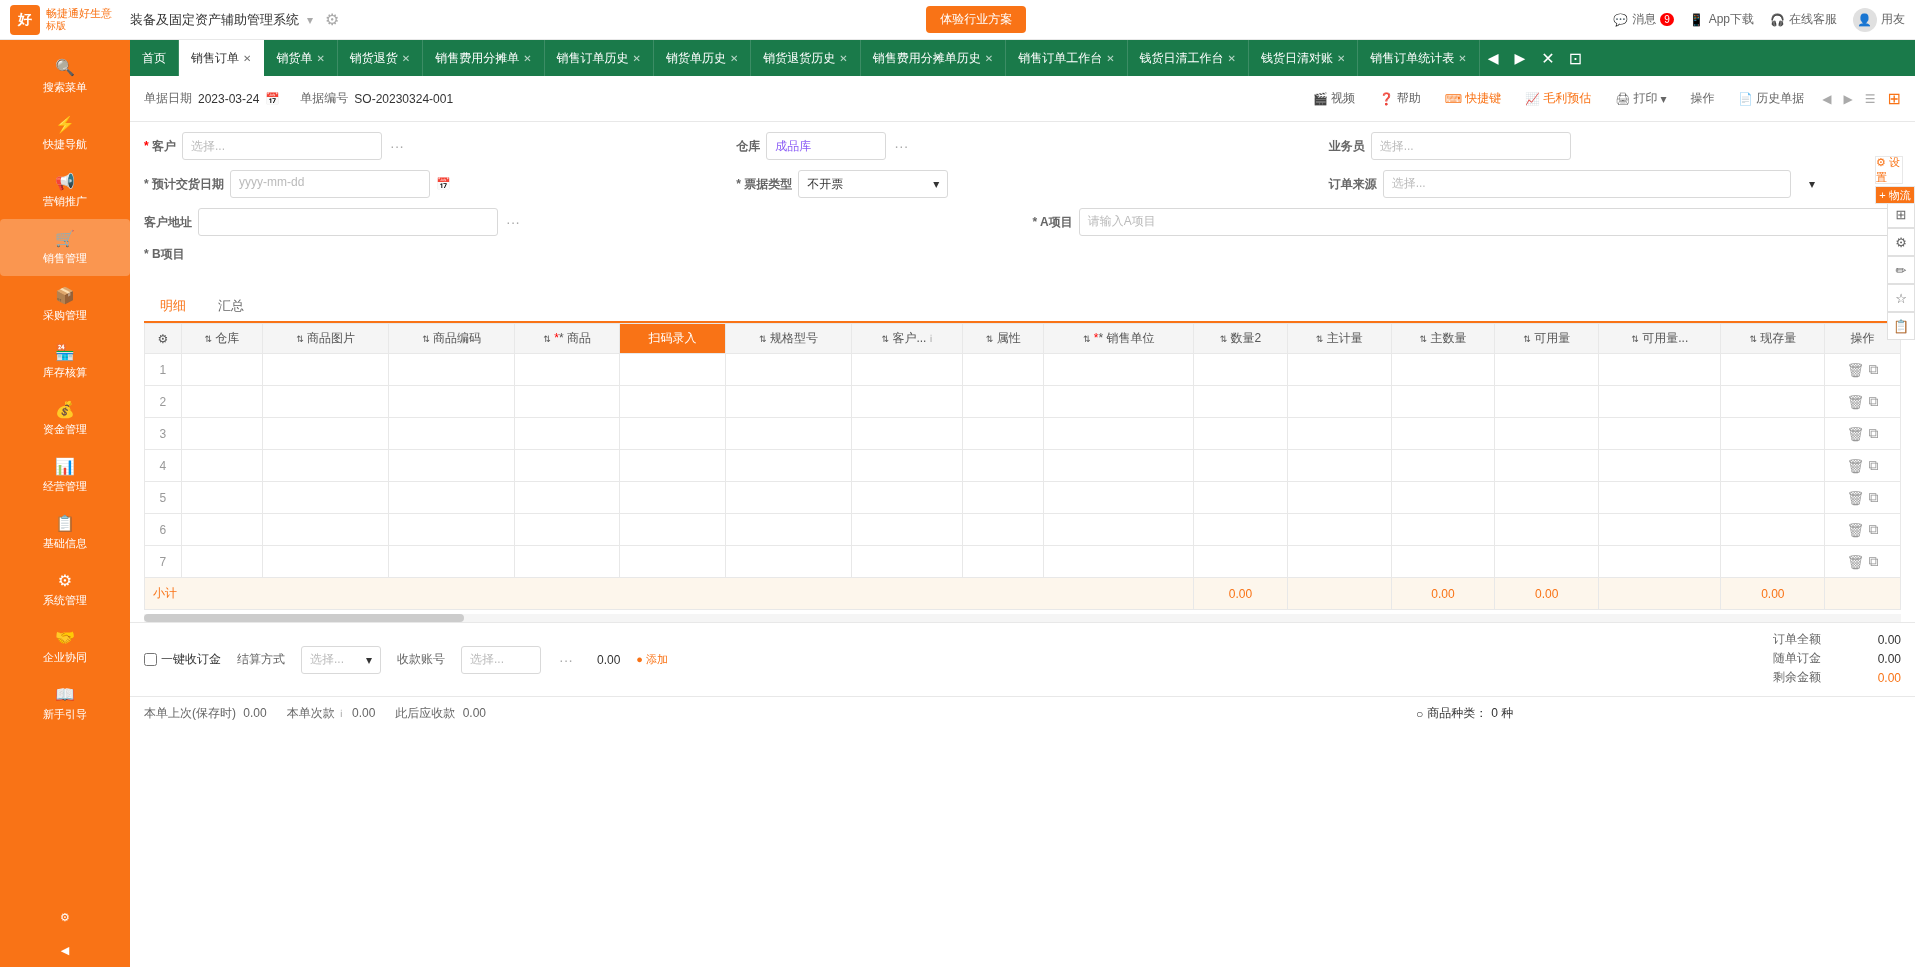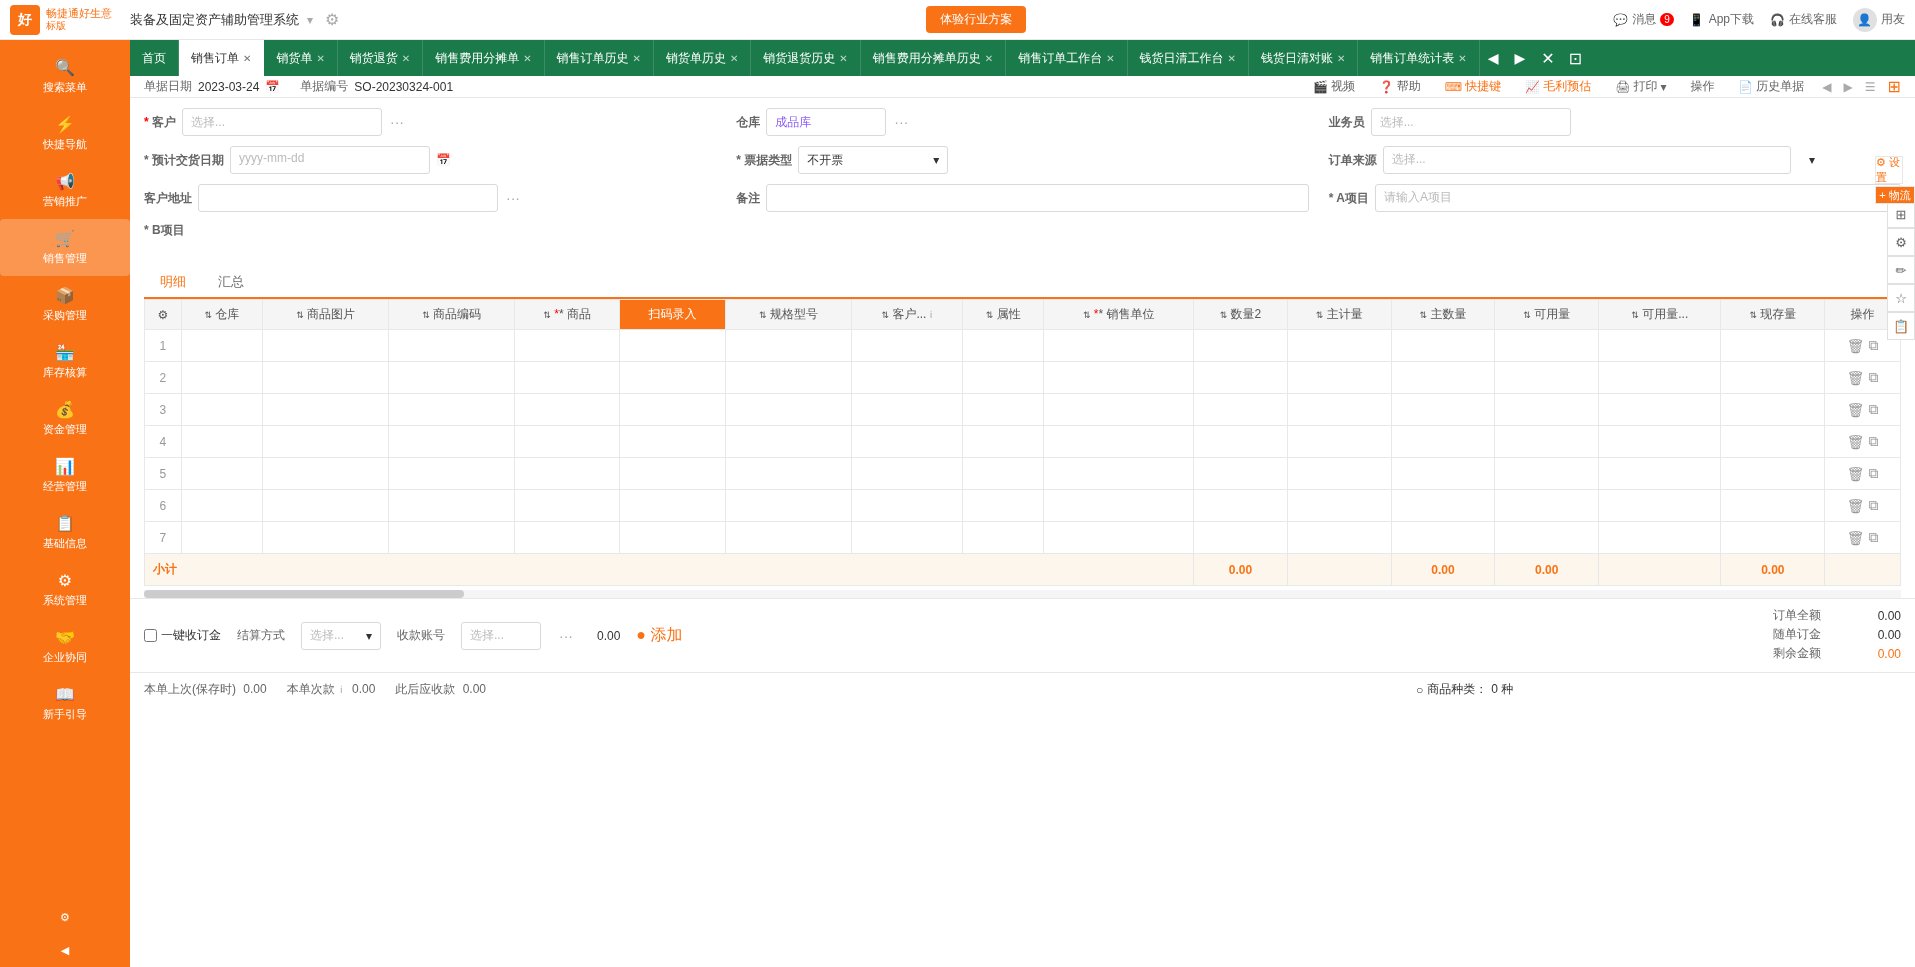--- a/index.html
+++ b/index.html
@@ -29,21 +29,21 @@
     .sidebar-icon { font-size: 16px; }
 
     
     .tab { display: flex; align-items: center; padding: 0 12px; height: 36px; color: #fff; cursor: pointer; font-size: 12px; white-space: nowrap; border-right: 1px solid rgba(255,255,255,0.15); }
     .tab.active { background: #fff; color: #333; }
     .tab-close { margin-left: 4px; font-size: 10px; opacity: 0.7; }
     .tab-nav-btn { color: #fff; padding: 0 8px; cursor: pointer; font-size: 14px; }
     .tab-close-all { color: #fff; padding: 0 8px; cursor: pointer; font-size: 16px; }
 
     
-    .page-header { padding: 0 14px; border-bottom: 1px solid #e8e8e8; display: flex; align-items: center; gap: 20px; background: #fff; }
+    .page-header { padding: 12px 14px; border-bottom: 1px solid #e8e8e8; display: flex; align-items: center; gap: 20px; background: #fff; }
     .field-row { display: flex; align-items: center; gap: 6px; }
     .field-label { color: #666; }
     .field-value { color: #333; font-weight: 500; }
     .toolbar-btn { display: flex; align-items: center; gap: 3px; cursor: pointer; color: #666; font-size: 12px; padding: 2px 6px; }
     .toolbar-btn-orange { color: #f97316; }
     .right-panel-btn { background: #fff; border: 1px solid #e8e8e8; width: 28px; height: 28px; display: flex; align-items: center; justify-content: center; cursor: pointer; font-size: 14px; }
 
     
     .form-area { padding: 10px 14px; background: #fff; }
     .form-row { display: flex; align-items: center; gap: 20px; margin-bottom: 10px; }
@@ -64,38 +64,38 @@
     .data-table-wrapper { padding: 0 14px; overflow-x: auto; }
     .data-table { width: 100%; border-collapse: collapse; font-size: 12px; }
     .data-table th { background: #f5f5f5; border: 1px solid #e8e8e8; padding: 6px 4px; text-align: center; color: #555; white-space: nowrap; font-weight: normal; }
     .data-table td { border: 1px solid #e8e8e8; padding: 4px; text-align: center; height: 32px; color: #333; }
     .data-table .row-num { color: #999; text-align: center; }
     .th-required { color: #f00; }
     .table-action-col { display: flex; gap: 4px; justify-content: center; align-items: center; }
     .act-btn { color: #999; cursor: pointer; font-size: 14px; }
 
     
-    .summary-row td { background: #fdf6ec; font-weight: bold; color: #f97316; }
+    .summary-row td { background: #fdf6ec; font-weight: normal; color: #f97316; }
 
     
     .bottom-bar { background: #fff; border-top: 1px solid #e8e8e8; padding: 8px 14px; display: flex; align-items: center; gap: 16px; }
     .total-row { display: flex; justify-content: flex-end; gap: 20px; align-items: center; margin-bottom: 2px; }
     .total-label { color: #666; }
     .total-value { color: #333; font-weight: 500; min-width: 60px; text-align: right; }
 
     
     .footer-bar { background: #fff; border-top: 1px solid #e8e8e8; padding: 8px 14px; display: flex; align-items: center; gap: 12px; }
     .footer-left { display: flex; align-items: center; gap: 20px; flex: 1; }
     .footer-right { display: flex; align-items: center; gap: 8px; }
     .footer-info { font-size: 12px; color: #666; }
     .btn-discard { border: 1px solid #d9d9d9; background: #fff; color: #666; padding: 6px 18px; border-radius: 3px; cursor: pointer; font-size: 13px; }
     .btn-save-draft { border: 1px solid #f97316; background: #fff; color: #f97316; padding: 6px 18px; border-radius: 3px; cursor: pointer; font-size: 13px; }
     .btn-save-new { background: #f97316; color: #fff; border: none; padding: 6px 18px; border-radius: 3px; cursor: pointer; font-size: 13px; }
     .checkbox-row { display: flex; align-items: center; gap: 4px; }
-    .add-btn { color: #f97316; cursor: pointer; font-size: 16px; }
+    .add-btn { color: #f97316; cursor: pointer; font-size: 11px; }
 
     
     .scroll-area { height: 8px; background: #f5f5f5; margin: 0 14px; position: relative; }
     .scroll-thumb { height: 8px; background: #ccc; border-radius: 4px; width: 320px; position: absolute; left: 0; }
 
     
     .right-side-buttons { position: fixed; right: 0; top: 200px; display: flex; flex-direction: column; gap: 0; }
     .rsb-btn { width: 28px; height: 28px; background: #fff; border: 1px solid #e0e0e0; display: flex; align-items: center; justify-content: center; cursor: pointer; font-size: 13px; color: #666; }
   </style>
 </head>
@@ -357,24 +357,20 @@
                 <span>▾</span>
               </div>
             </div>
           </div>
 
           <div class="form-row">
             <div class="form-field">
               <label>客户地址</label>
               <div class="form-input" style="max-width:300px"></div>
               <span class="dots-btn">···</span>
-            </div>
-            <div class="form-field">
-              <label>备注</label>
-              <div class="form-input" style="flex:1"></div>
             </div>
             <div class="form-field">
               <label>* A项目</label>
               <div class="form-input placeholder" style="flex:1">请输入A项目</div>
             </div>
           </div>
 
           <div class="form-row">
             <div class="form-field">
               <label>* B项目</label>

